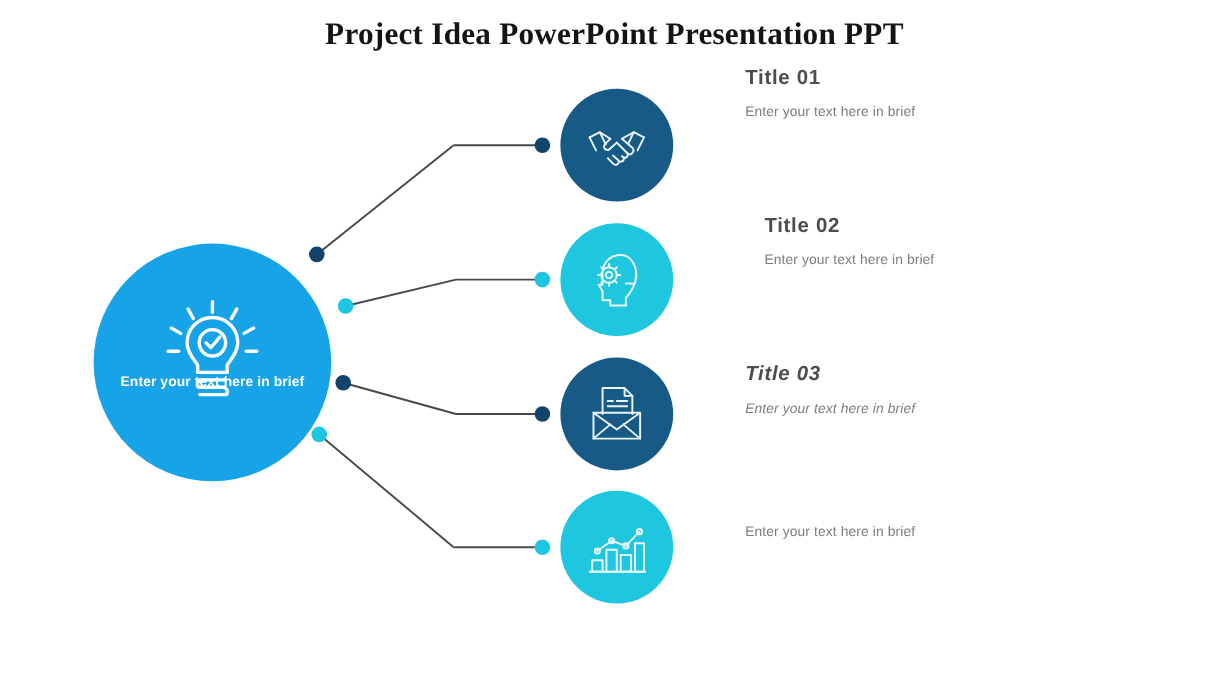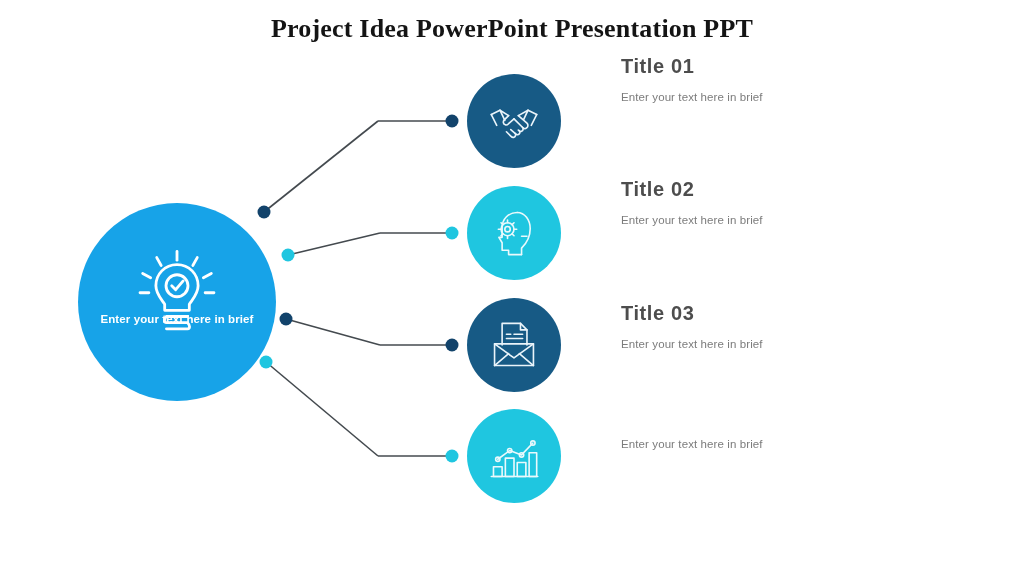--- a/index.html
+++ b/index.html
@@ -74,21 +74,21 @@
     left:50%; top:50%;
     transform:translate(-50%,-50%);
     width:54px; height:54px;
   }
   .c-dark  { background:#175a85; }
   .c-cyan  { background:#1fc6e0; }
 
   
   .text-block { position:absolute; left:621px; width:340px; }
   .t-title {
-    font-size:20px;
+    font-size:17px;
     font-weight:bold;
     color:#4d4d4d;
     letter-spacing:0.6px;
   }
   .t-desc {
     margin-top:13px;
     font-size:11.5px;
     color:#7c7c7c;
     letter-spacing:0.1px;
   }
@@ -175,40 +175,40 @@
         <path d="M56 12 C70 12 80 26 80 42 C80 58 70 72 64 78 L64 90"></path>
         <path d="M64 56 L74 56"></path>
 
         <circle cx="38" cy="43" r="12"></circle>
         <circle cx="38" cy="43" r="5"></circle>
         <path d="M38 26 L38 31 M38 55 L38 60 M21 43 L26 43 M50 43 L55 43
                  M26 31 L29.5 34.5 M46.5 51.5 L50 55 M50 31 L46.5 34.5 M29.5 51.5 L26 55"></path>
       </g>
     </svg>
   </div>
-  <div class="text-block" style="top:178px;">
+  <div class="text-block" style="top:178px;margin-left:16px;">
     <div class="t-title">Title 02</div>
     <div class="t-desc">Enter your text here in brief</div>
   </div>
 
   <div class="node-circle c-dark" style="left:467px; top:298px;">
     <svg class="node-glyph" viewBox="0 0 100 100">
       <g fill="none" stroke="#eaf4fa" stroke-width="3" stroke-linecap="round" stroke-linejoin="round">
 
         <path d="M28 50 L28 10 L62 10 L74 22 L74 50"></path>
         <path d="M62 10 L62 22 L74 22"></path>
         <path d="M36 30 L44 30 M36 38 L66 38 M50 30 L66 30"></path>
 
         <path d="M14 48 L86 48 L86 88 L14 88 Z"></path>
         <path d="M14 48 L50 74 L86 48"></path>
         <path d="M14 88 L40 66 M86 88 L60 66"></path>
       </g>
     </svg>
   </div>
-  <div class="text-block" style="top:302px;">
+  <div class="text-block" style="top:302px;font-style:italic;">
     <div class="t-title">Title 03</div>
     <div class="t-desc">Enter your text here in brief</div>
   </div>
 
   <div class="node-circle c-cyan" style="left:467px; top:409px;">
     <svg class="node-glyph" viewBox="0 0 100 100">
       <g fill="none" stroke="#eaf9fc" stroke-width="3" stroke-linecap="round" stroke-linejoin="round">
 
         <rect x="12" y="70" width="16" height="18"></rect>
         <rect x="34" y="54" width="16" height="34"></rect>

